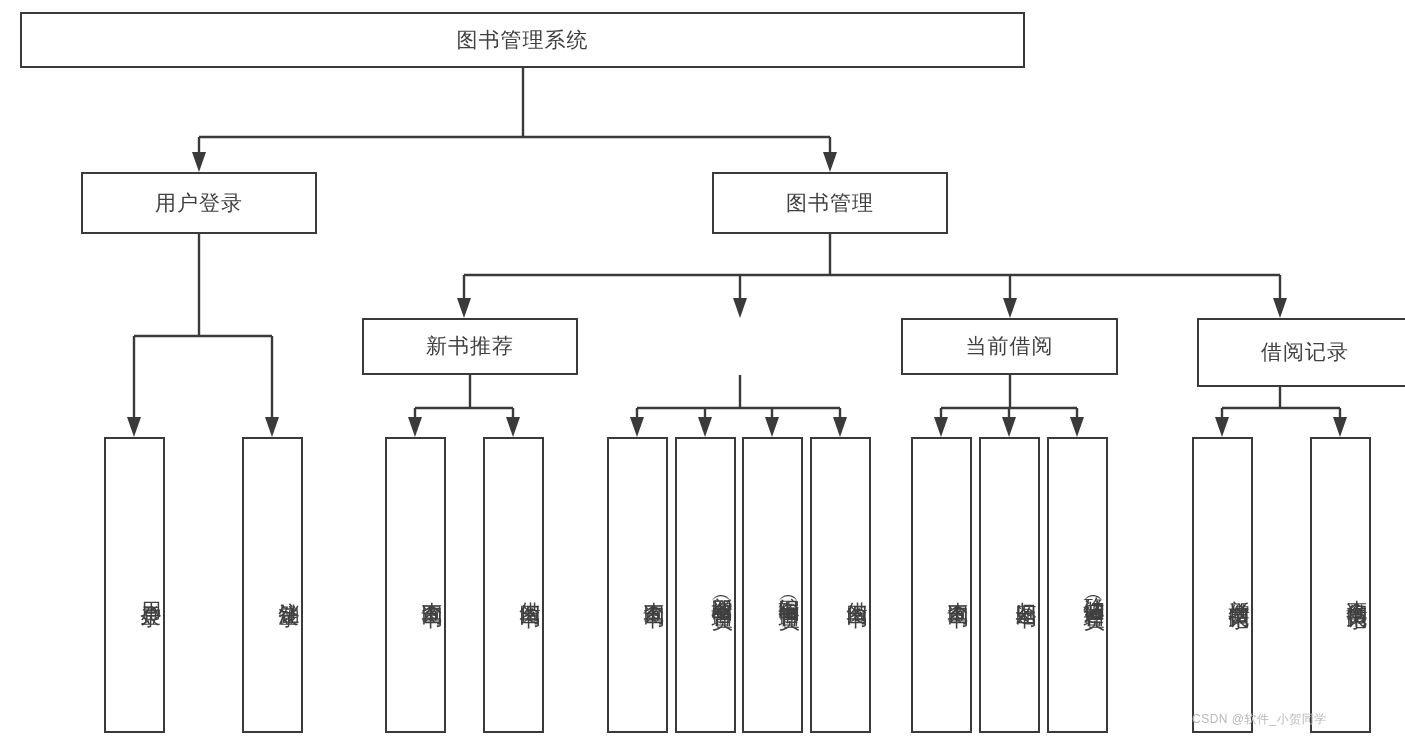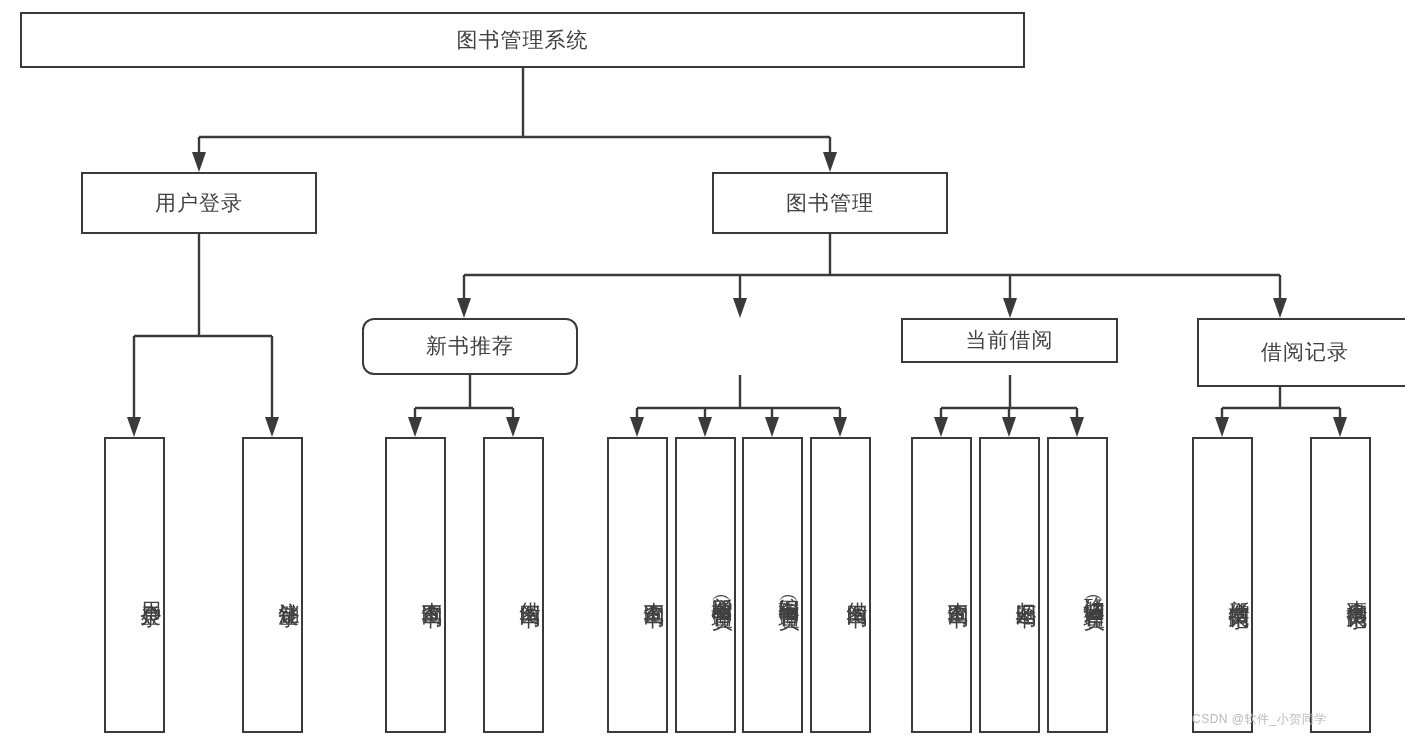--- a/index.html
+++ b/index.html
@@ -142,24 +142,24 @@
     <span class="lbl">图书管理系统</span>
   </div>
 
   <div class="node h" style="left:81px; top:172px; width:236px; height:62px;">
     <span class="lbl">用户登录</span>
   </div>
   <div class="node h" style="left:712px; top:172px; width:236px; height:62px;">
     <span class="lbl">图书管理</span>
   </div>
 
-  <div class="node h" style="left:362px; top:318px; width:216px; height:57px;border-radius:12px;">
+  <div class="node h" style="left:362px; top:318px; width:216px; height:57px;">
     <span class="lbl">新书推荐</span>
   </div>
-  <div class="node h" style="left:901px; top:318px; width:217px; height:45px;">
+  <div class="node h" style="left:901px; top:318px; width:217px; height:57px;">
     <span class="lbl">当前借阅</span>
   </div>
   <div class="node h" style="left:1197px; top:318px; width:216px; height:69px;">
     <span class="lbl">借阅记录</span>
   </div>
 
   <div class="node v" style="left:104px; top:437px; width:61px; height:296px;">
     <span class="lbl">用户登录</span>
   </div>
   <div class="node v" style="left:242px; top:437px; width:61px; height:296px;">

